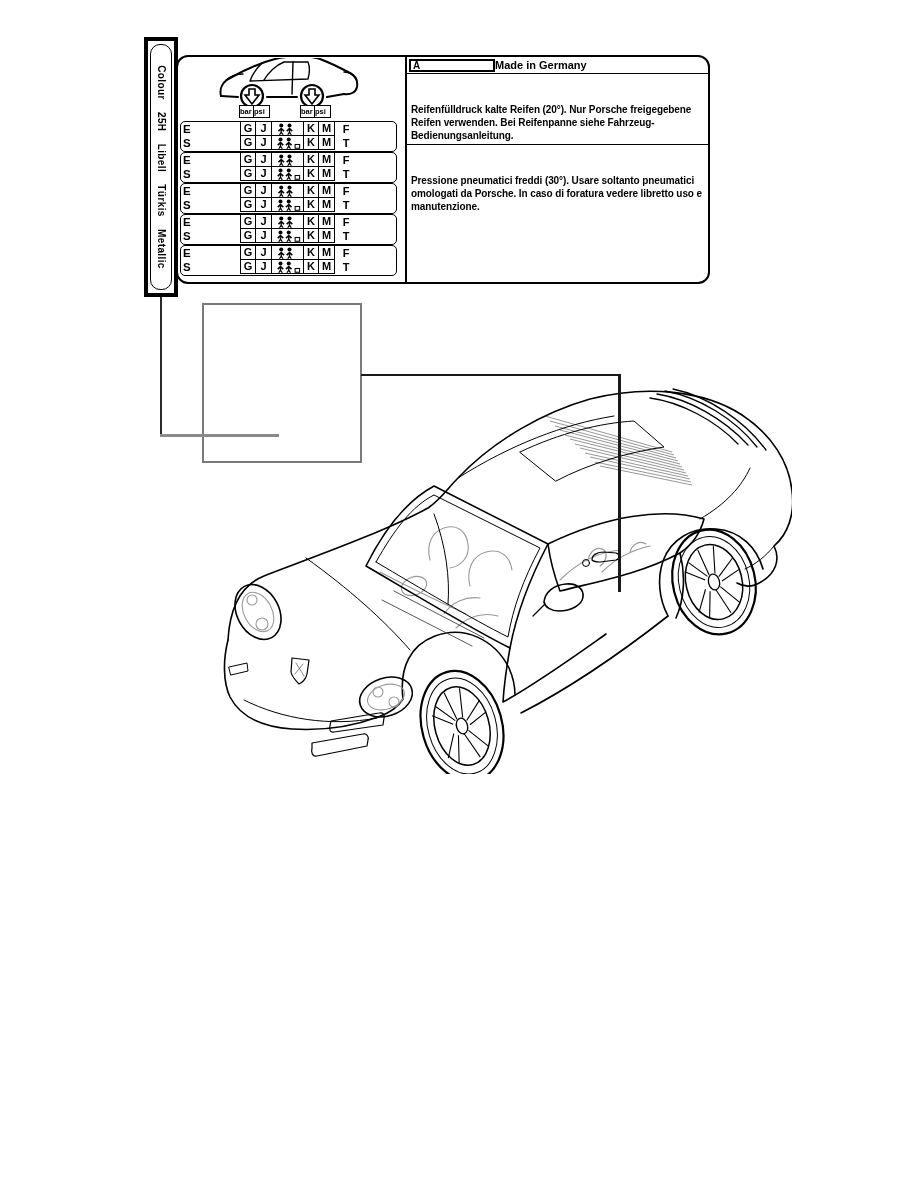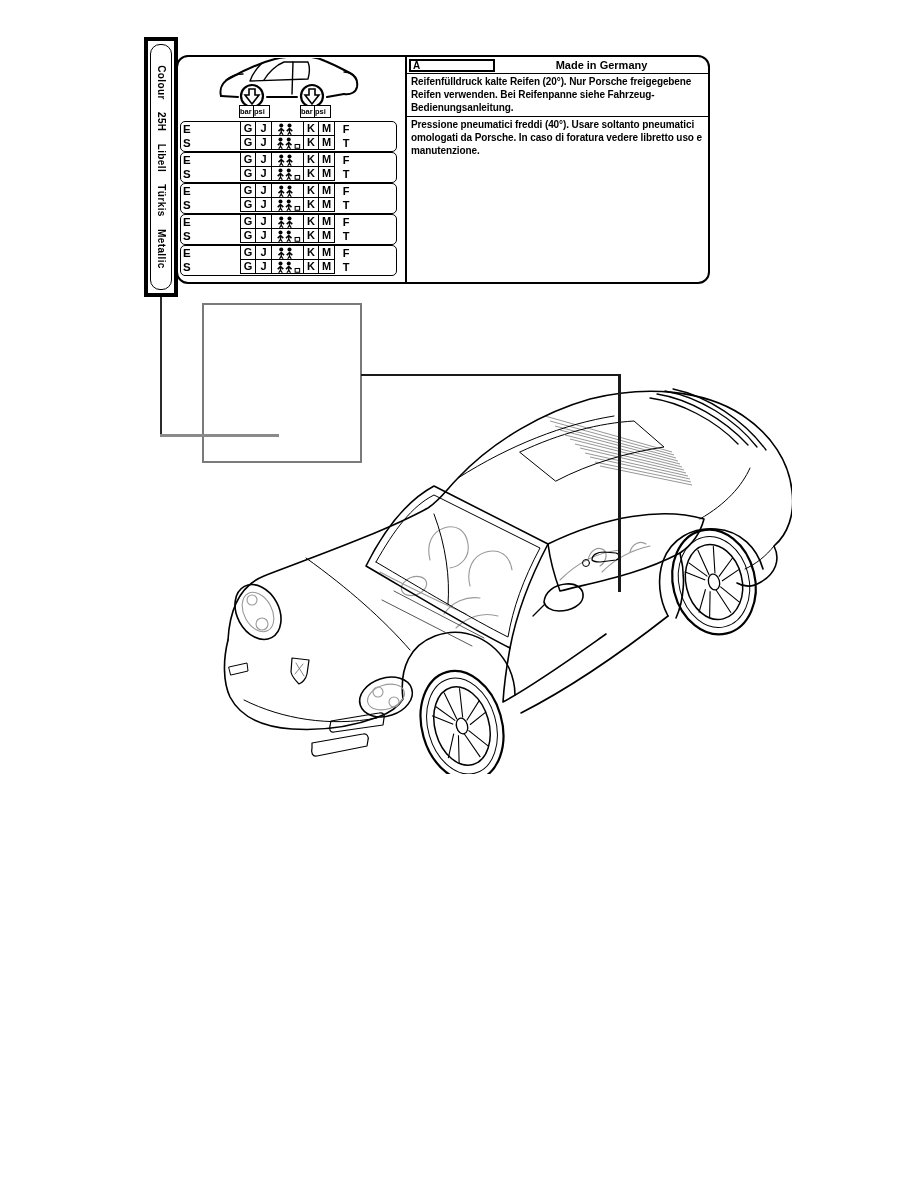--- a/index.html
+++ b/index.html
@@ -33,22 +33,22 @@
   .c-ic{left:90px;width:33px;padding-top:1px;}
   .c-rb{left:122px;width:16px;}
   .c-rp{left:137px;width:17px;}
   .tyre{position:absolute;left:156px;top:0;width:18px;text-align:center;font-size:11px;font-weight:bold;line-height:14px;}
   .occ{display:block;margin:0 auto;}
 
   
   .textcol{position:absolute;left:227px;top:0;right:0;bottom:0;border-left:2px solid #000;overflow:hidden;}
   .mrow{height:17px;display:flex;align-items:center;border-bottom:1.5px solid #000;}
   .abox{margin-left:2px;width:86px;height:13px;border:2px solid #000;font-size:10px;font-weight:bold;line-height:9px;padding-left:2px;background:#fff;}
-  .madein{flex:1;text-align:center;font-size:11px;font-weight:bold;}
-  .sect{padding:1px 2px 0 4px;font-size:10px;font-weight:bold;line-height:13px;letter-spacing:-.1px;border-bottom:1.5px solid #000;}
+  .madein{flex:1;font-size:11px;font-weight:bold;}
+  .sect{padding:1px 2px 0 4px;font-size:10px;font-weight:bold;line-height:13px;letter-spacing:-.1px;border-bottom:1.5px solid #000;margin-top:28px;}
   .s-de{height:43px}.s-en{height:29px}.s-fr{height:43px}.s-es{height:56px}.s-it{height:37px;border-bottom:none;}
 
   
   .lead{position:absolute;z-index:5;}
   .lv1{left:160px;top:295px;width:2px;height:142px;background:#2a2a2a;}
   .lh1{left:160px;top:434px;width:119px;height:3px;background:#8a8a8a;}
   .lh2{left:361px;top:374px;width:259px;height:2px;background:#1a1a1a;}
   .lv2{left:618px;top:374px;width:2.5px;height:218px;background:#1a1a1a;}
   .note-box{position:absolute;left:202px;top:303px;width:160px;height:160px;border:2px solid #7a7a7a;background:#fff;z-index:4;}
 
@@ -287,21 +287,21 @@
       <span class="tyre">T</span>
     </div>
   </div>
 
   <div class="textcol">
     <div class="mrow">
       <div class="abox"><span>A</span></div>
       <div class="madein">Made in Germany</div>
     </div>
     <div class="sect s-de">Reifenfülldruck kalte Reifen (20°). Nur Porsche freigegebene Reifen verwenden. Bei Reifenpanne siehe Fahrzeug-Bedienungsanleitung.</div>
-    <div class="sect s-it">Pressione pneumatici freddi (40°). Usare soltanto pneumatici omologati da Porsche. In caso di foratura vedere libretto uso e manutenzione.</div>
+    <div class="sect s-it">Pressione pneumatici freddi (30°). Usare soltanto pneumatici omologati da Porsche. In caso di foratura vedere libretto uso e manutenzione.</div>
   </div>
 </div>
 
 <div class="lead lv1"></div>
 <div class="note-box"></div>
 <div class="lead lh1"></div>
 <div class="lead lh2"></div>
 <div class="lead lv2"></div>
 
 <svg class="car-art" viewBox="212 372 580 402">

